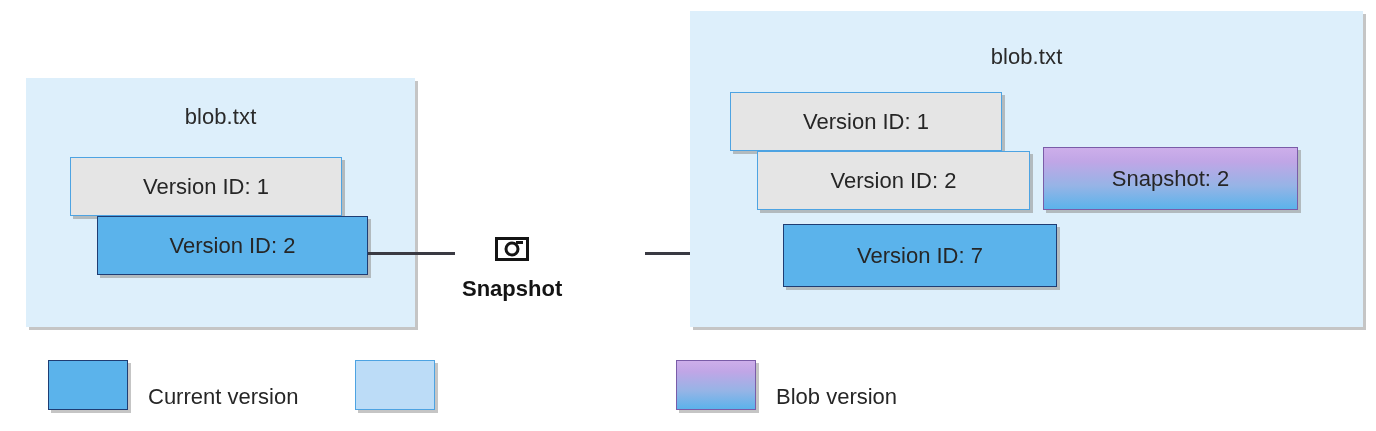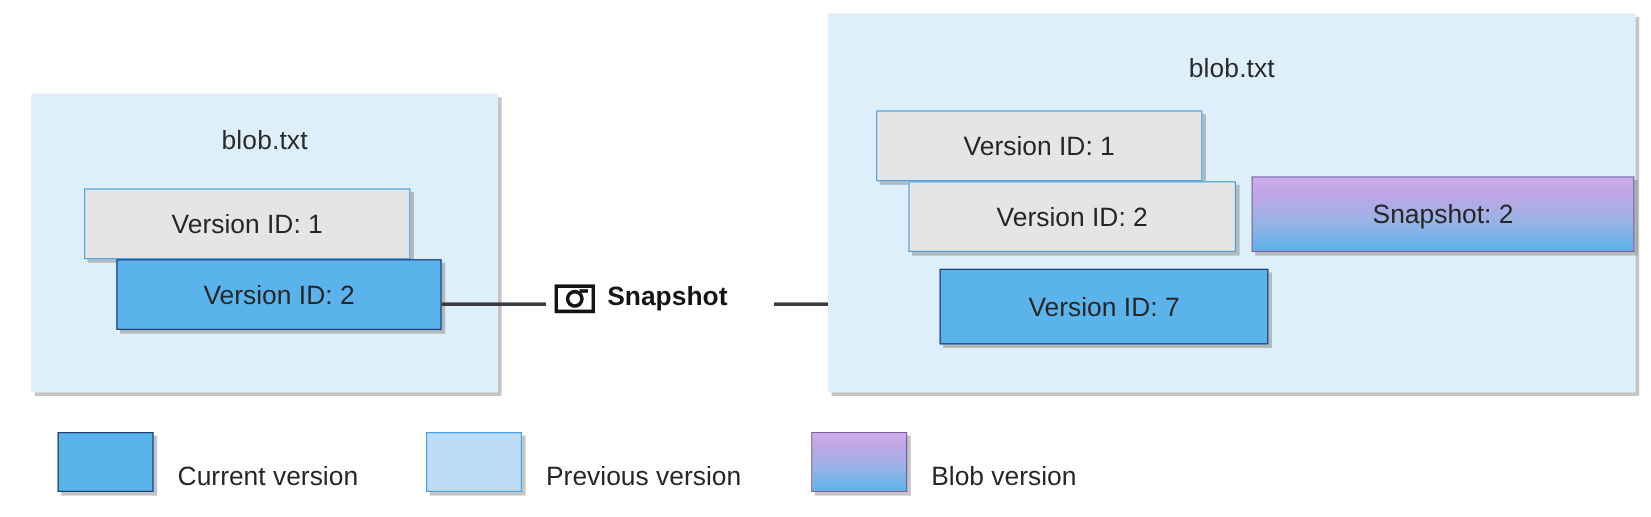--- a/index.html
+++ b/index.html
@@ -60,21 +60,23 @@
   }
 
   
   .connector-line {
     position: absolute;
     background: #3a3a42;
   }
   .snapshot-label-wrap {
     position: absolute;
     display: flex;
+    align-items: center;
     gap: 10px;
+    flex-direction: column;
   }
   .camera-icon { display: block; }
   .snapshot-label {
     font-size: 22px;
     font-weight: bold;
     color: #141414;
     white-space: nowrap;
   }
   .arrow-head {
     position: absolute;
@@ -148,36 +150,35 @@
   </div>
 
   <div class="vbox previous" style="left:730px; top:92px; width:272px; height:59px;">
     <span>Version ID: 1</span>
   </div>
 
   <div class="vbox previous" style="left:757px; top:151px; width:273px; height:59px;">
     <span>Version ID: 2</span>
   </div>
 
-  <div class="vbox snapshot" style="left:1043px; top:147px; width:319px; height:63px;">
+  <div class="vbox snapshot" style="left:1043px; top:147px; width:255px; height:63px;">
     <span>Snapshot: 2</span>
   </div>
 
   <div class="vbox current" style="left:783px; top:224px; width:274px; height:63px;">
     <span>Version ID: 7</span>
   </div>
 
   <div class="legend-item" style="left:25px; top:360px;">
     <span class="legend-swatch current"></span>
     <span class="legend-label">Current version</span>
   </div>
 
   <div class="legend-item" style="left:332px; top:360px;">
     <span class="legend-swatch previous"></span>
-    <span class="legend-label">Previous version</span>
   </div>
 
   <div class="legend-item" style="left:653px; top:360px;">
     <span class="legend-swatch snapshot"></span>
     <span class="legend-label">Blob version</span>
   </div>
 
 </div>
 
 </body></html>

